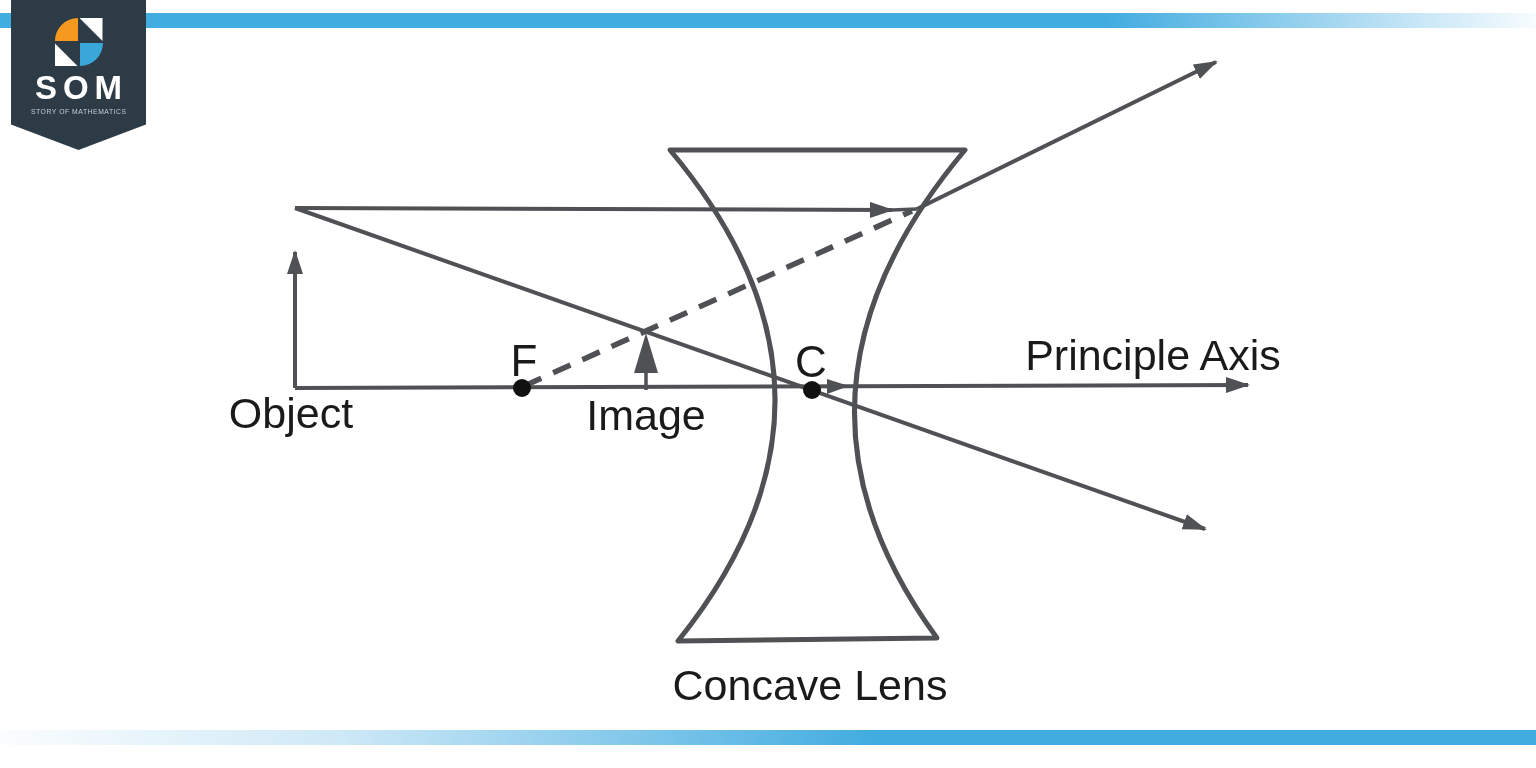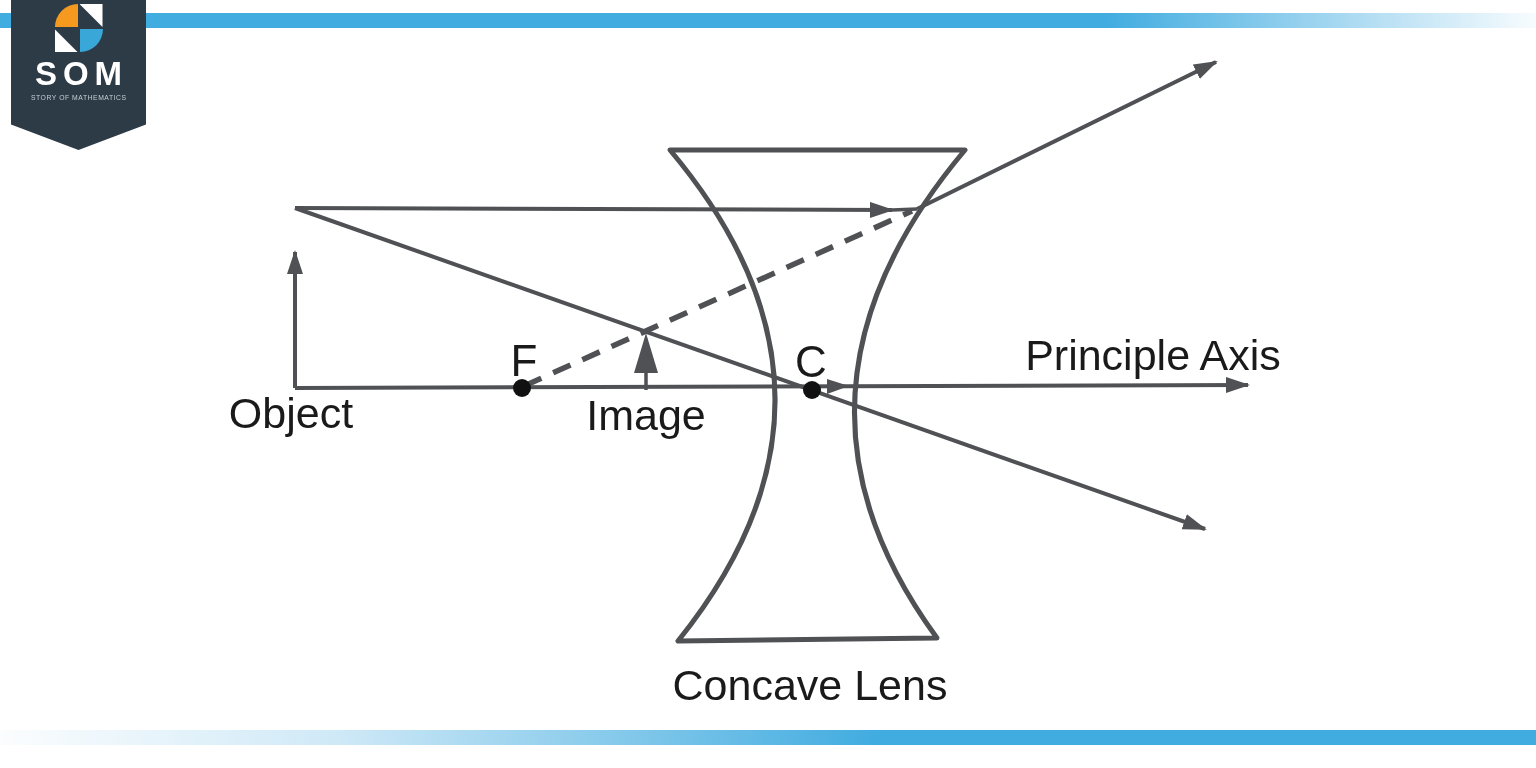--- a/index.html
+++ b/index.html
@@ -14,21 +14,21 @@
   
   .bar{position:absolute;left:0;width:1536px;height:15px;}
   .bar.top{top:13px;
     background:linear-gradient(to right,var(--accent) 0%,var(--accent) 72%,#b9e0f4 90%,#f7fcfe 100%);}
   .bar.bottom{top:730px;
     background:linear-gradient(to right,#fbfdfe 0%,#cfe9f7 22%,var(--accent) 57%,var(--accent) 100%);}
 
   
   .logo-banner{position:absolute;left:11px;top:0;width:135px;height:150px;
     background:var(--banner);z-index:5;display:flex;flex-direction:column;align-items:center;
-    padding-top:4px;clip-path:polygon(0 0,100% 0,100% 83%,50% 100%,0 83%);}
+    padding-top:18px;clip-path:polygon(0 0,100% 0,100% 83%,50% 100%,0 83%);}
   .som-icon{width:48px;height:48px;display:grid;grid-template-columns:23px 23px;
     grid-template-rows:23px 23px;gap:2px;}
   .som-icon .q{width:23px;height:23px;}
   .som-icon .tl{background:var(--orange);border-radius:100% 0 0 0;}
   .som-icon .tr{background:#fff;clip-path:polygon(0 0,100% 0,100% 100%);}
   .som-icon .bl{background:#fff;clip-path:polygon(0 0,100% 100%,0 100%);}
   .som-icon .br{background:var(--icon-blue);border-radius:0 0 100% 0;}
   .som-acronym{margin-top:5px;color:#fff;font-size:33px;font-weight:bold;
     letter-spacing:6px;text-indent:6px;line-height:1;}
   .som-tagline{margin-top:5px;color:#c6ced4;font-size:6.8px;letter-spacing:0.55px;

